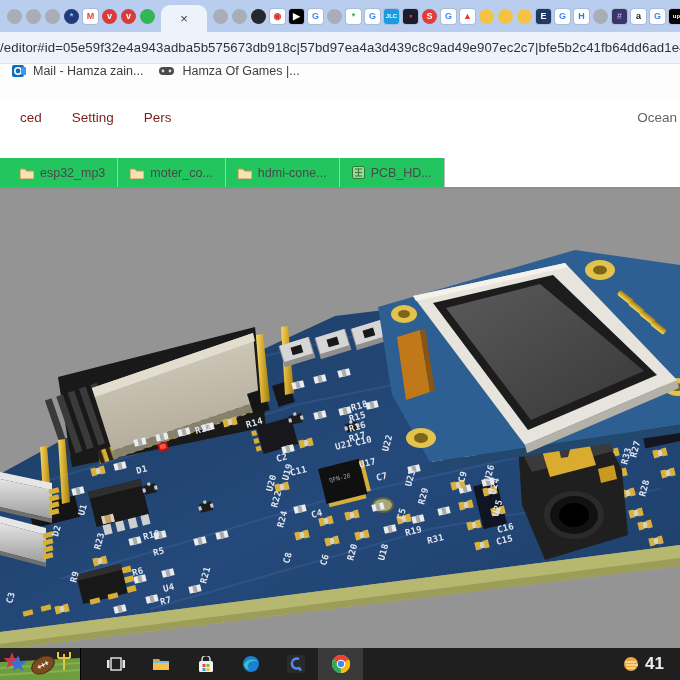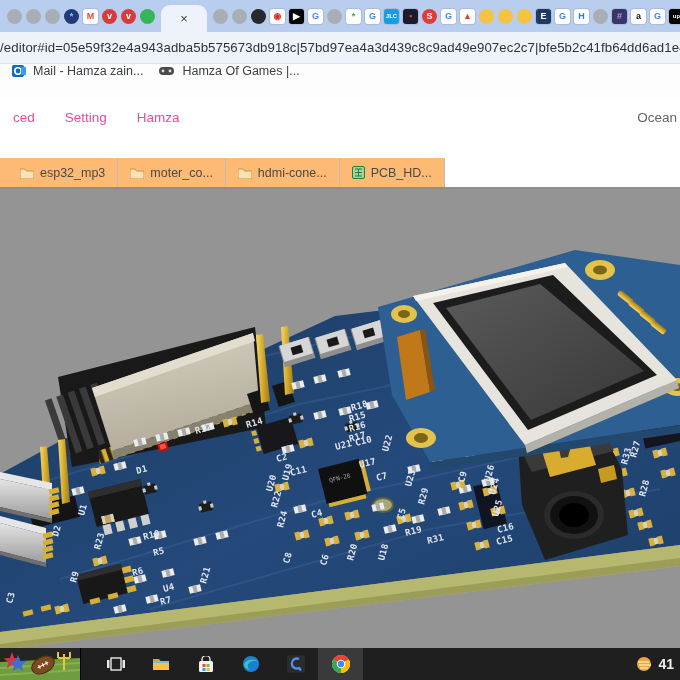--- a/index.html
+++ b/index.html
@@ -12,34 +12,34 @@
   #active-tab{width:46px;height:27px;align-self:flex-end;background:#eef2fb;border-radius:9px 9px 0 0;display:flex;align-items:center;justify-content:center;margin:0 4px;flex:0 0 auto;}
   #active-tab span{color:#3c4043;font-size:13px;}
   
   #addressbar{top:32px;height:32px;background:#eef2fb;border-bottom:1px solid #dfe3ec;display:flex;align-items:center;overflow:hidden;}
   #url-text{font-size:13.2px;color:#2f3337;white-space:nowrap;letter-spacing:.1px;}
   
   #bookmarksbar{top:64px;height:34px;background:#fdfdfe;display:flex;align-items:flex-start;padding-left:12px;gap:16px;}
   .bookmark{display:flex;align-items:center;gap:7px;color:#3c4043;font-size:12.5px;}
   
   #menubar{top:98px;height:60px;background:#ffffff;}
-  #menu-items{display:flex;gap:30px;padding:12px 0 0 13px;color:#ec4899;font-size:13.5px;}
+  #menu-items{display:flex;gap:30px;padding:12px 0 0 20px;color:#7f1d1d;font-size:13.5px;}
   #menu-right{position:absolute;top:12px;right:3px;color:#636363;font-size:13.5px;}
   
-  #doctabs{top:158px;height:31px;background:#fdba74;border-bottom:2px solid #8e8e8e;display:flex;align-items:stretch;padding-left:8px;}
+  #doctabs{top:158px;height:31px;background:#22c55e;border-bottom:2px solid #8e8e8e;display:flex;align-items:stretch;padding-left:8px;}
   .dtab{display:flex;align-items:center;gap:6px;padding:0 12px;font-size:12.5px;color:#4a4a4a;border-right:1px solid #bcbcbc;white-space:nowrap;}
   .dtab.active{background:#fff;color:#333;border-right:none;justify-content:center;min-width:62px;}
   
   #viewport{top:189px;height:459px;background:#949494;}
   
   #taskbar{top:648px;height:32px;background:#1f1f1f;display:flex;align-items:center;}
   #game-thumb{width:80px;height:32px;flex:0 0 auto;border-right:1px solid #000;}
   .tb-slot{width:45px;height:32px;display:flex;align-items:center;justify-content:center;flex:0 0 auto;}
   .tb-slot.hl{background:#3a3a3a;}
-  #weather{margin-left:auto;display:flex;align-items:center;gap:5px;padding-right:6px;color:#eee;font-size:14px;font-weight:bold;}
+  #weather{margin-left:auto;display:flex;align-items:center;gap:5px;padding-right:16px;color:#eee;font-size:17px;font-weight:bold;}
 </style>
 </head>
 <body>
 
 <div class="row" id="tabstrip">
   <div id="favs-before" style="display:flex;align-items:center;">
       <div class="fav" style="background: rgb(169, 174, 182); color: rgb(255, 255, 255);"></div>
       <div class="fav" style="background: rgb(169, 174, 182); color: rgb(255, 255, 255);"></div>
       <div class="fav" style="background: rgb(169, 174, 182); color: rgb(255, 255, 255);"></div>
       <div class="fav" style="background: rgb(34, 58, 122); color: rgb(127, 208, 240);">*</div>
@@ -100,21 +100,21 @@
         <circle cx="11" cy="6" r="1.4" fill="#ddd"></circle>
       </svg>
     <span>Hamza Of Games |...</span>
   </div>
 </div>
 
 <div class="row" id="menubar">
   <div id="menu-items">
     <span>ced</span>
     <span>Setting</span>
-    <span>Hamza</span>
+    <span>Pers</span>
   </div>
   <span id="menu-right">Ocean</span>
 </div>
 
 <div class="row" id="doctabs">
   <div class="dtab">
     <svg width="14" height="12">
         <path d="M0,2 h5 l1.5,2 H14 v8 H0 z" fill="#f6e2b5" stroke="#c89540" stroke-width="1"></path>
       </svg>
     <span>esp32_mp3</span>

